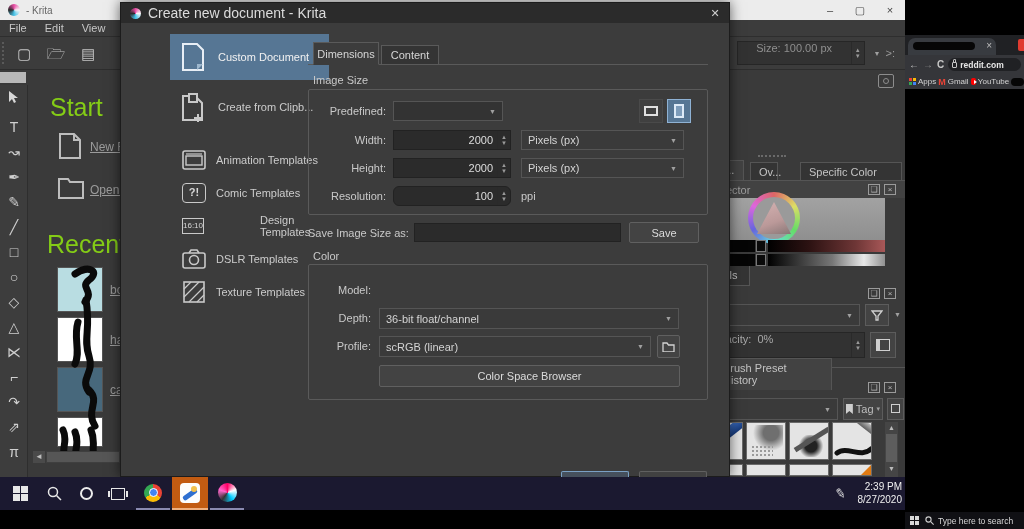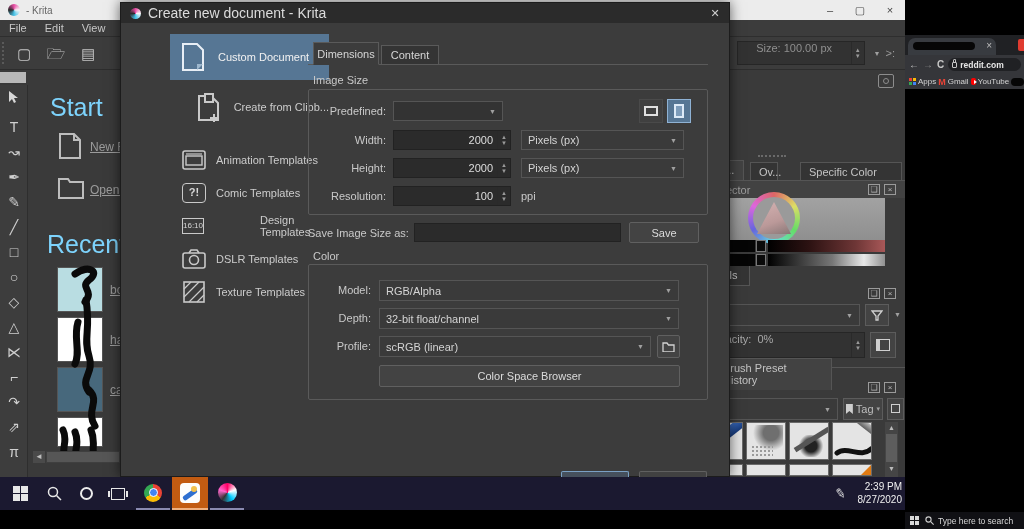--- a/index.html
+++ b/index.html
@@ -17,21 +17,21 @@
   .menu-item { padding:0 9px; line-height:17px; color:#c8c8c8; font-size:11px; }
   #krita-toolbar { left:0; top:37px; width:905px; height:33px; background:#3c3c3c; border-bottom:1px solid #2d2d2d; }
   .tb-icon { width:24px; height:22px; margin:5px 4px; border:1px solid transparent; color:#c4c4c4; font-size:15px; text-align:center; line-height:21px; }
   .spinbox { background:#323232; border:1px solid #262626; color:#8f8f8f; display:flex; align-items:flex-start; }
   .spin-arrows { display:flex; flex-direction:column; justify-content:center; font-size:6px; color:#9a9a9a; line-height:6px; padding:0 3px; border-left:1px solid #2a2a2a; height:100%; }
   .caret { font-size:7px; color:#a0a0a0; }
   
   #toolbox { left:0; top:85px; width:28px; height:392px; background:#3d3d3d; border-right:1px solid #2e2e2e; }
   .tool-glyph { width:28px; height:25px; color:#d0d0d0; font-size:14px; text-align:center; line-height:25px; }
   
-  .h-big { font-size:25px; color:#7dd3fc; }
+  .h-big { font-size:25px; color:#84cc16; }
   .wlink { color:#9b9b9b; text-decoration:underline; font-size:12px; }
   .thumb { width:46px; border:1px solid #555; }
   
   .dtab { background:#343434; border:1px solid #555; border-bottom:none; color:#c3c3c3; font-size:11px; padding:3px 8px 4px; }
   .dtab.active { background:#424242; }
   .dock-mini { width:12px; height:11px; border:1px solid #9a9a9a; color:#b9b9b9; font-size:8px; line-height:9px; text-align:center; }
   .drop { background:#3a3a3a; border:1px solid #555; display:flex; align-items:center; justify-content:space-between; padding:0 6px; color:#c0c0c0; }
   .btnish { background:#434343; border:1px solid #5c5c5c; color:#d2d2d2; text-align:right; }
   .ptile { width:40px; height:38px; background:#e4e4e4; border:1px solid #6a6a6a; position:absolute; overflow:hidden; }
   
@@ -268,21 +268,21 @@
       <span style="width:28px;text-align:center;color:#cfcfcf;font-size:11px;">✕</span>
     </div>
 
     <div class="side-item sel" style="top:31px;height:46px;">
       <svg width="26" height="30" viewBox="0 0 26 30" style="margin:0 12px 0 10px;">
           <path d="M3 2 h14 l6 6 v20 h-20 z" fill="none" stroke="#e8eef5" stroke-width="2"></path>
           <path d="M17 28 l6 -6 h-6 z" fill="#9db7cd"></path>
         </svg>
       <span>Custom Document</span>
     </div>
-    <div class="side-item" style="top:81px;height:46px;justify-content:flex-end;">
+    <div class="side-item" style="top:81px;height:46px;">
       <svg width="26" height="30" viewBox="0 0 26 30" style="margin:0 12px 0 10px;">
           <path d="M3 4 h12 l7 7 v17 h-19 z" fill="none" stroke="#c9c9c9" stroke-width="2"></path>
           <path d="M9 2 h8 v8 h-8 z" fill="#3c3c3c" stroke="#c9c9c9" stroke-width="2"></path>
           <path d="M18 22 v8 M14 26 h8" stroke="#c9c9c9" stroke-width="2"></path>
         </svg>
       <span>Create from Clipb...</span>
     </div>
     <div class="side-item" style="top:142px;height:30px;">
       <svg width="24" height="20" viewBox="0 0 24 20" style="margin:0 10px 0 12px;">
           <rect x="1" y="1" width="22" height="18" rx="2" fill="none" stroke="#c9c9c9" stroke-width="1.6"></rect>
@@ -354,44 +354,40 @@
           <span>▲</span>
           <span>▼</span>
         </span>
     </div>
     <div class="ddl" style="left:400px;top:155px;width:163px;height:20px;">
       <span>Pixels (px)</span>
         <span class="caret">▼</span>
     </div>
 
     <span class="fld-label" style="left:185px;top:183px;width:80px;">Resolution:</span>
-    <div class="input" style="left:272px;top:183px;width:118px;height:20px;">
+    <div class="input" style="left:272px;top:183px;width:118px;height:20px;border-radius:6px;">
       <span class="val">100</span>
       <span class="spin-arrows">
           <span>▲</span>
           <span>▼</span>
         </span>
     </div>
     <span class="abs" style="left:400px;top:187px;color:#c9c9c9;">ppi</span>
 
     <span class="abs" style="left:187px;top:224px;color:#c9c9c9;">Save Image Size as:</span>
     <div class="input" style="left:293px;top:220px;width:207px;height:19px;"></div>
     <div class="kbtn" style="left:508px;top:219px;width:70px;height:21px;line-height:20px;">Save</div>
 
     <span class="grp-label" style="left:192px;top:247px;">Color</span>
     <div class="grp" style="left:187px;top:261px;width:400px;height:136px;"></div>
 
     <span class="fld-label" style="left:195px;top:277px;width:55px;">Model:</span>
-    <div class="ddl" style="left:258px;top:277px;width:300px;height:21px;">
-      <span>RGB/Alpha</span>
-        <span class="caret">▼</span>
-    </div>
     <span class="fld-label" style="left:195px;top:305px;width:55px;">Depth:</span>
     <div class="ddl" style="left:258px;top:305px;width:300px;height:21px;">
-      <span>32-bit float/channel</span>
+      <span>36-bit float/channel</span>
         <span class="caret">▼</span>
     </div>
     <span class="fld-label" style="left:195px;top:333px;width:55px;">Profile:</span>
     <div class="ddl" style="left:258px;top:333px;width:272px;height:21px;">
       <span>scRGB (linear)</span>
         <span class="caret">▼</span>
     </div>
     <div class="kbtn flex" style="left:536px;top:332px;width:23px;height:23px;justify-content:center;">
       <svg width="13" height="11" viewBox="0 0 13 11">
           <path d="M1 2 h4 l1.5 2 H12 v7 H1 z" fill="none" stroke="#d2d2d2" stroke-width="1.3"></path>

